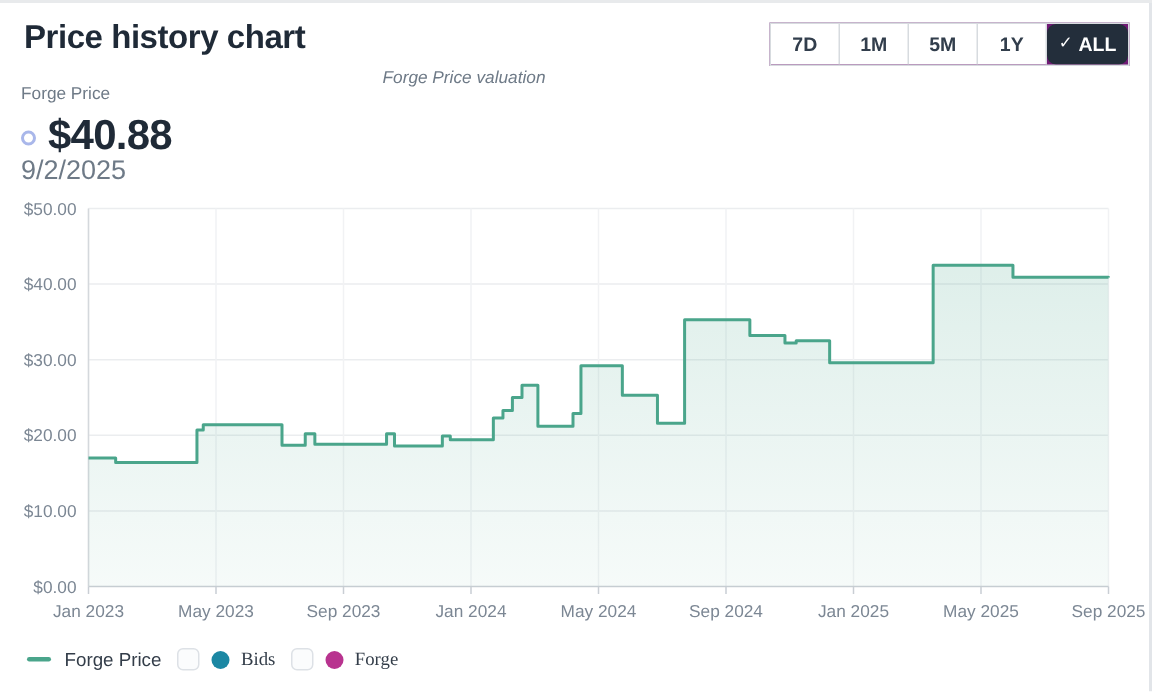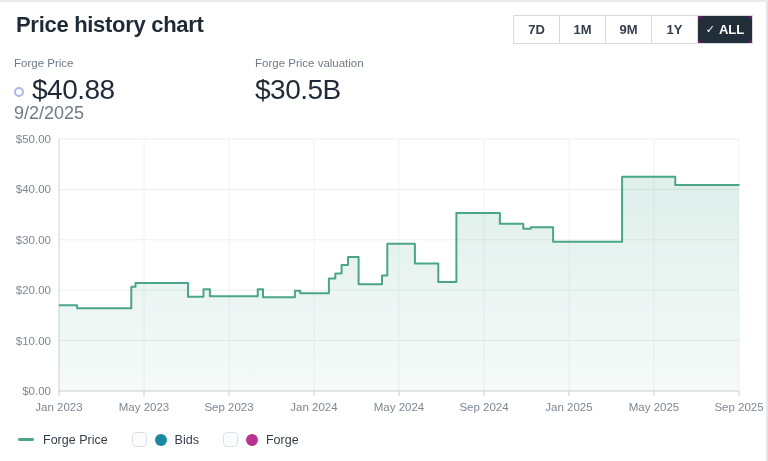--- a/index.html
+++ b/index.html
@@ -34,39 +34,39 @@
     font-family:inherit;font-size:13px;font-weight:600;color:#323e4c;cursor:pointer;
     display:flex;align-items:center;justify-content:center;gap:4px;
   }
   .rbtn:last-child{border-right:none;width:54px;}
   .rbtn.active{background:var(--dark-button);color:#ffffff;border-radius:6px;}
   .rbtn .check{font-size:11px;line-height:1;}
 
   
   .stat-label{position:absolute;font-size:11.5px;color:#6e7a87;}
   .price-label{left:14px;top:55px;}
-  .valuation-label{left:255px;top:55px;}
+  .valuation-label{left:255px;top:44px;font-style:italic;}
   .price-row{position:absolute;left:14px;top:72px;display:flex;align-items:baseline;gap:8px;}
   .price-ring{
     width:10px;height:10px;border:2px solid var(--price-ring);border-radius:50%;
     align-self:center;margin-top:4px;
   }
-  .big-num{font-size:28px;font-weight:400;color:#1f2a37;letter-spacing:-0.5px;}
+  .big-num{font-size:28px;font-weight:700;color:#1f2a37;letter-spacing:-0.5px;}
   .change{font-size:16px;font-weight:700;color:var(--green-text);}
   .date{position:absolute;left:14px;top:101px;font-size:18px;color:#6e7a87;}
   .valuation-value{position:absolute;left:255px;top:72px;}
 
   
   .chart-svg{position:absolute;left:0;top:128px;width:768px;height:292px;}
   .chart-svg text.tick{font-family:"Liberation Sans","DejaVu Sans",sans-serif;font-size:11.5px;fill:#7c8794;}
 
   
   .legend{position:absolute;left:18px;top:430px;display:flex;align-items:center;font-size:12.5px;color:#333d49;}
   .legend-item{display:flex;align-items:center;cursor:pointer;}
-  .legend-item + .legend-item{margin-left:24px;}
+  .legend-item + .legend-item{margin-left:10px;font-family:Liberation Serif, serif;}
   .line-swatch{width:16px;height:3px;border-radius:2px;background:var(--accent-line);margin-right:9px;}
   .checkbox{width:15px;height:15px;border:1px solid #dde1e6;border-radius:4px;background:#fbfcfd;margin-right:8px;}
   .dot{width:12px;height:12px;border-radius:50%;margin-right:8px;}
   .dot.bids{background:var(--bids);}
   .dot.asks{background:var(--asks);}
 </style>
 </head>
 <body>
 
 <div class="card">
@@ -74,40 +74,39 @@
   <h1 class="page-title">Price history chart</h1>
 
   <div class="range-group">
     <button class="rbtn">
         <span>7D</span>
       </button>
     <button class="rbtn">
         <span>1M</span>
       </button>
     <button class="rbtn">
-        <span>9M</span>
+        <span>5M</span>
       </button>
     <button class="rbtn">
         <span>1Y</span>
       </button>
     <button class="rbtn active">
       <span class="check">✓</span>
       <span>ALL</span>
     </button>
   </div>
 
   <div class="stat-label price-label">Forge Price</div>
   <div class="price-row">
     <span class="price-ring"></span>
     <span class="big-num">$40.88</span>
   </div>
   <div class="date">9/2/2025</div>
 
   <div class="stat-label valuation-label">Forge Price valuation</div>
-  <div class="valuation-value big-num">$30.5B</div>
 
   <svg class="chart-svg" viewBox="0 0 768 292">
     <defs>
       <linearGradient id="areaGrad" x1="0" y1="0" x2="0" y2="1">
         <stop offset="0" stop-color="#4aa58b" stop-opacity="0.18"></stop>
         <stop offset="1" stop-color="#4aa58b" stop-opacity="0.05"></stop>
       </linearGradient>
     </defs>
     <g id="chart-layer">
         <text x="51" y="265" text-anchor="end" class="tick">$0.00</text>

